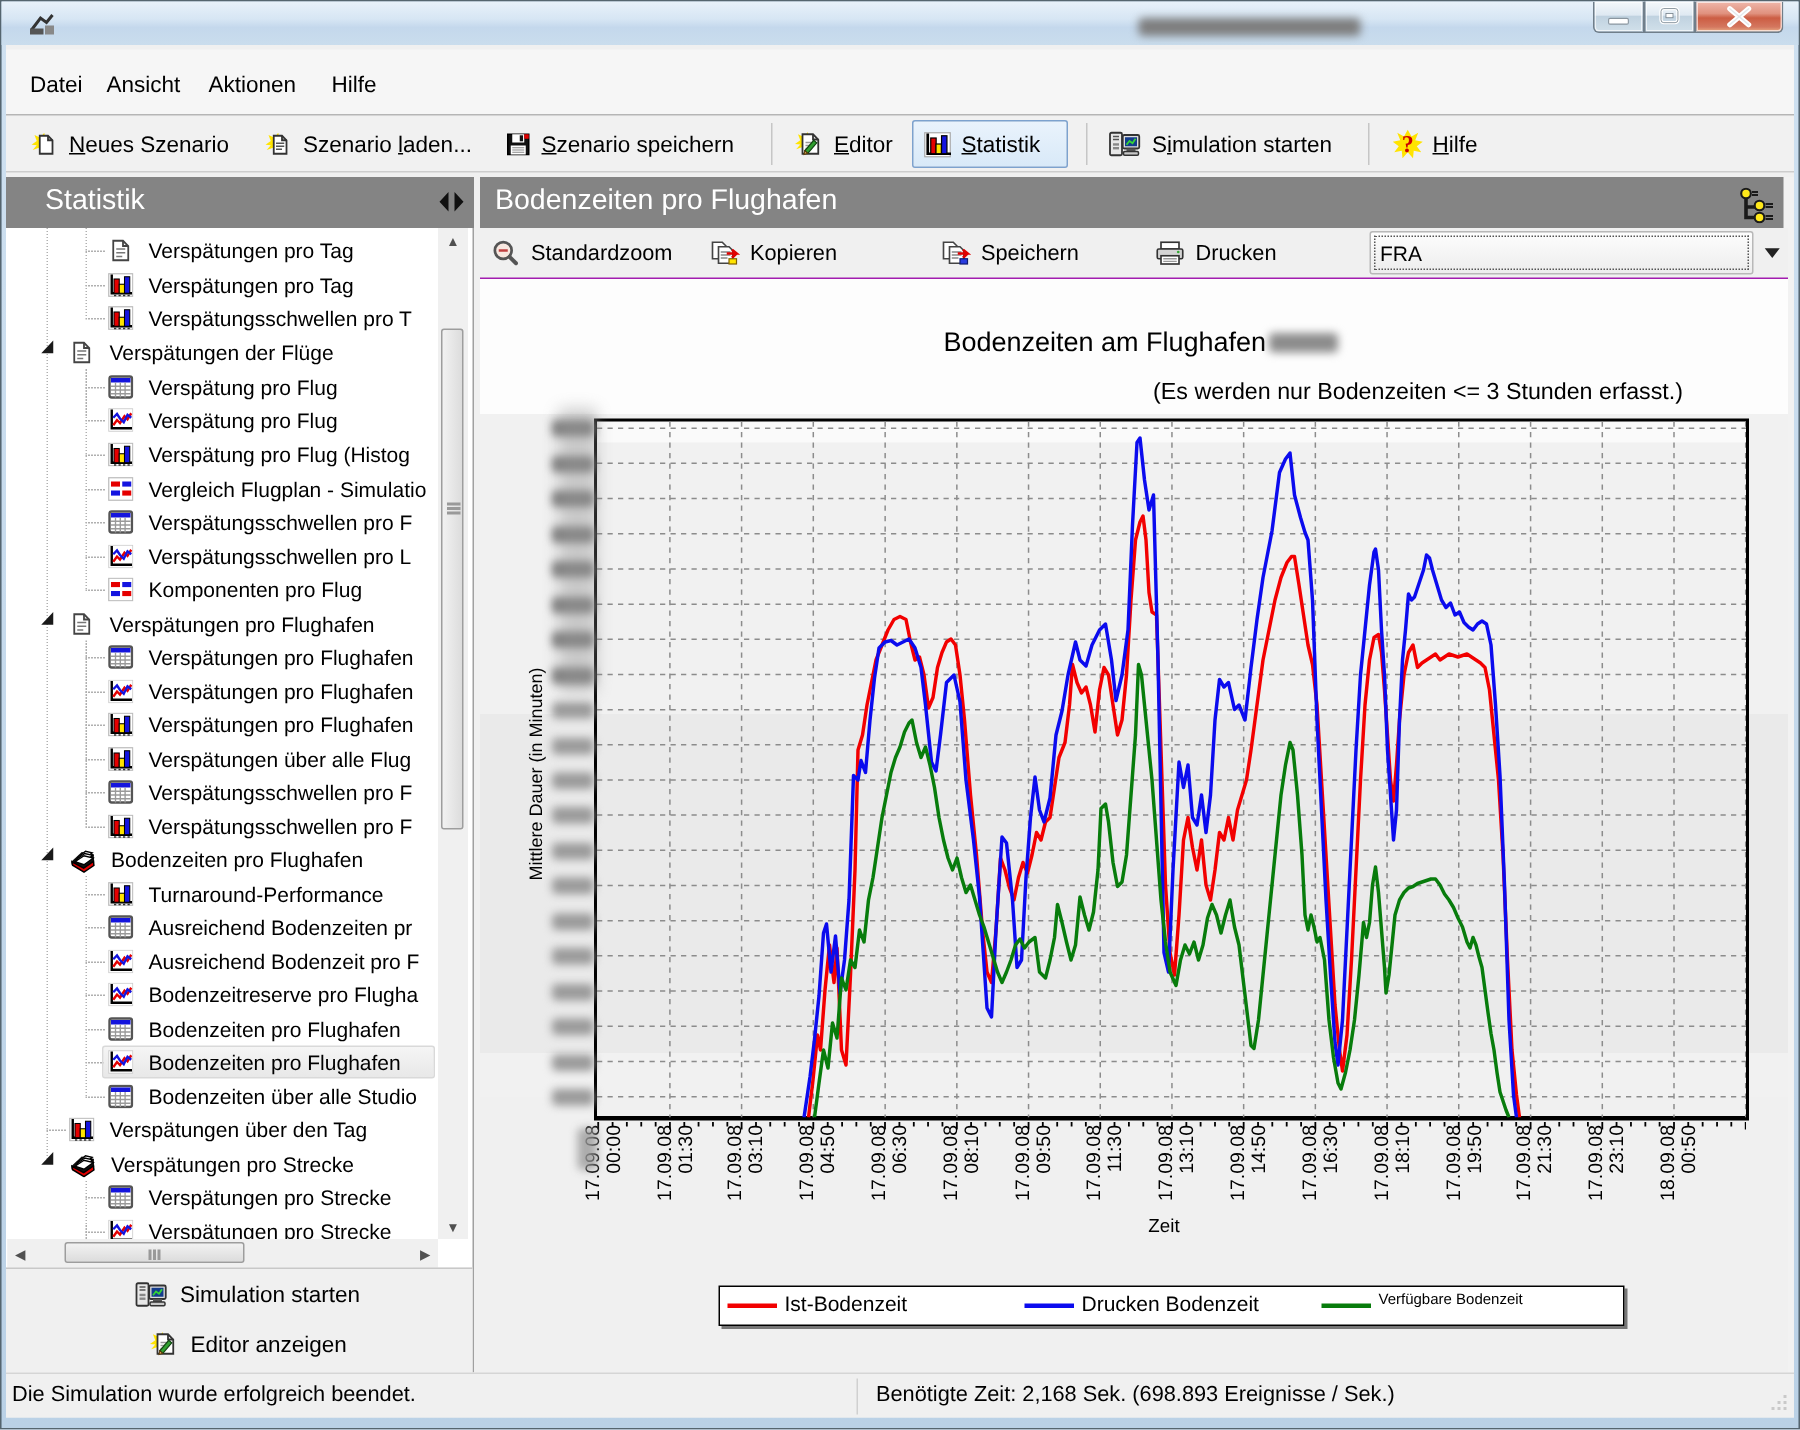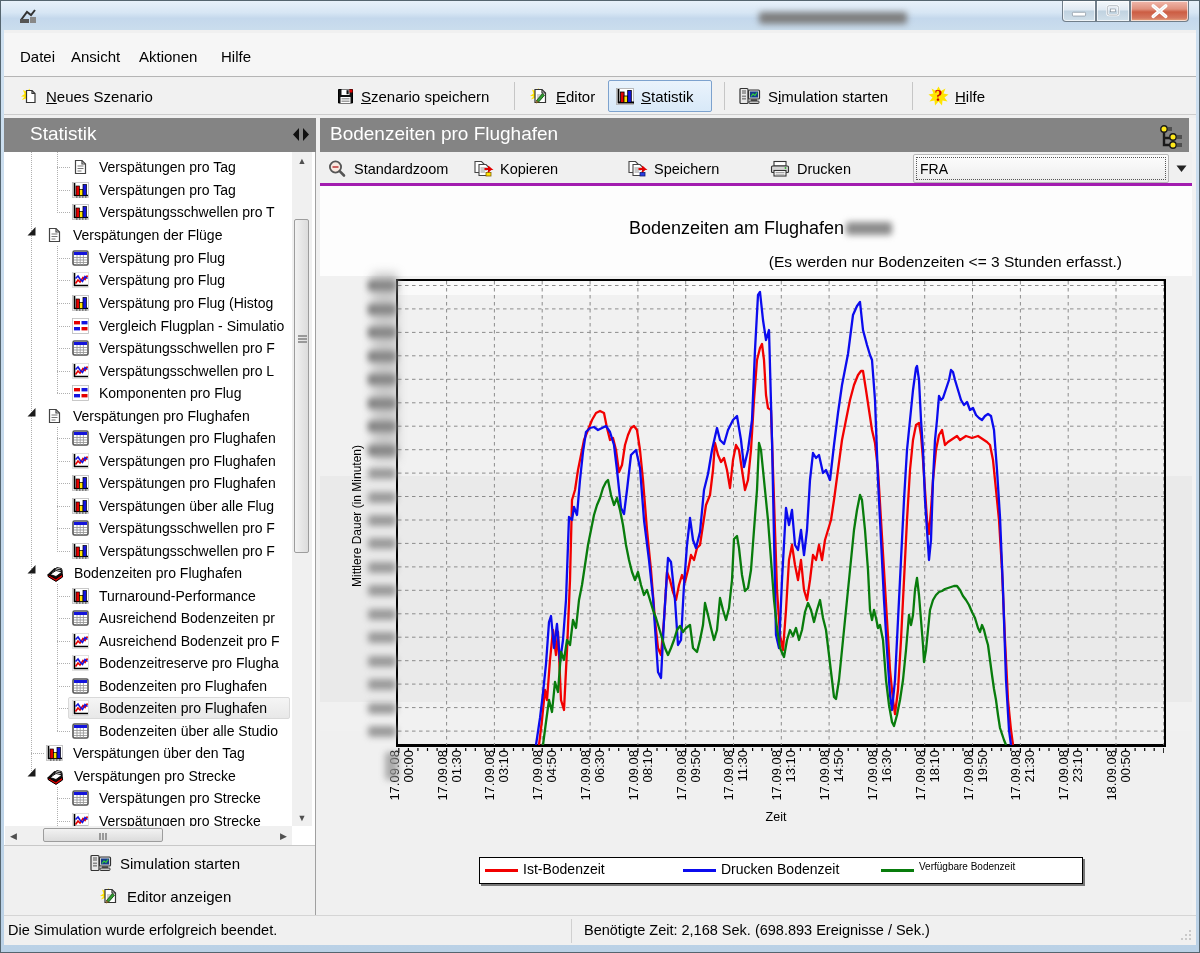--- a/index.html
+++ b/index.html
@@ -22,21 +22,21 @@
 #toolbar{position:absolute;left:0;top:48px;width:1192px;height:37px;background:#f1f1f1;border-bottom:1px solid #cdcdcd}
 .tbtn{position:absolute;top:0;height:36px;display:flex;align-items:center;font-size:15px;color:#000;white-space:nowrap}
 .tbtn svg{margin-right:6px}
 .tsep{position:absolute;top:4px;height:28px;width:1px;background:#c6c6c6}
 #stat-btn{position:absolute;left:604px;top:2px;width:104px;height:32px;border:1px solid #7da2ce;border-radius:2px;background:linear-gradient(#eaf3fc,#d8e9f8)}
 
 #leftpanel{position:absolute;left:0;top:88px;width:312px;height:797px;background:#fff;border-right:1px solid #a0a0a0}
 #lp-head{position:absolute;left:0;top:0;width:312px;height:34px;background:#848484;color:#fff;font-size:19px}
 #rightpanel{position:absolute;left:316px;top:88px;width:876px;height:797px;background:#f2f2f2}
 #rp-head{position:absolute;left:0;top:0;width:869px;height:34px;background:#848484;color:#fff;font-size:19px}
-#rp-tools{position:absolute;left:0;top:34px;width:872px;height:34px;background:#f0f0f0;border-bottom:3px solid #a21caf}
+#rp-tools{position:absolute;left:0;top:34px;width:872px;height:34px;background:#f0f0f0;border-bottom:1px solid #a21caf}
 .rbtn{position:absolute;top:0;height:33px;display:flex;align-items:center;font-size:14.5px;color:#000;white-space:nowrap}
 .rbtn svg{margin-right:6px}
 
 #tree{position:absolute;left:1px;top:34px;width:289px;height:674px;background:#fff;overflow:hidden}
 .trow{position:absolute;height:22px;display:flex;align-items:center;font-size:14px;color:#000;white-space:nowrap}
 .trow svg{flex:0 0 auto}
 .tlabel{margin-left:10px}
 .sel{position:absolute;border:1px solid #d9d9d9;border-radius:2px;background:linear-gradient(#f5f5f5,#e8e8e8)}
 
 .sb{position:absolute;background:#f0f0f0}
@@ -89,20 +89,29 @@
       <span style="left:217px">Hilfe</span>
  </div>
  <div id="toolbar">
       <div class="tbtn" style="left:16px">
         <svg width="20" height="19" viewBox="0 0 20 19">
           <path d="M1 9.5 L4.5 7 L3 3 L7 4.8 L9.5 1.5 L10.2 5.8 L14.5 6 L11 9 L13.5 12.5 L9.3 11.3 L7.8 15.5 L6 11.5 L1.8 13 L4.5 9.8 Z" fill="#ffe400"></path>
           <path d="M6.5 3.5 H12 L15 6.5 V15.5 H6.5 Z" fill="#fff" stroke="#333" stroke-width="1.2"></path>
           <path d="M12 3.5 V6.5 H15" fill="none" stroke="#333" stroke-width="1.2"></path>
         </svg>
         <span><u>N</u>eues Szenario</span>
+      </div>
+<div class="tbtn" style="left:172px">
+        <svg width="20" height="19" viewBox="0 0 20 19">
+          <path d="M1 9.5 L4.5 7 L3 3 L7 4.8 L9.5 1.5 L10.2 5.8 L14.5 6 L11 9 L13.5 12.5 L9.3 11.3 L7.8 15.5 L6 11.5 L1.8 13 L4.5 9.8 Z" fill="#ffe400"></path>
+          <path d="M6.5 3.5 H12 L15 6.5 V15.5 H6.5 Z" fill="#fff" stroke="#333" stroke-width="1.2"></path>
+          <path d="M12 3.5 V6.5 H15" fill="none" stroke="#333" stroke-width="1.2"></path>
+          <path d="M8 8.5 H13.5 M8 10.5 H13.5 M8 12.5 H12" stroke="#555" stroke-width="1"></path>
+        </svg>
+        <span>Szenario <u>l</u>aden...</span>
       </div>
 <div class="tbtn" style="left:332px">
         <svg width="19" height="18" viewBox="0 0 19 18">
           <path d="M2.5 2.5 H16.5 V16 H2.5 Z" fill="#111" stroke="#000" stroke-width="1"></path>
           <rect x="5.5" y="2.5" width="8" height="5.5" fill="#fff"></rect>
           <rect x="10.5" y="3.2" width="2.2" height="4" fill="#111"></rect>
           <rect x="4.5" y="10" width="10" height="6" fill="#fff"></rect>
           <path d="M5.5 11.5 H13.5 M5.5 13 H13.5 M5.5 14.5 H13.5" stroke="#888" stroke-width="0.8"></path>
           <rect x="13.5" y="2.5" width="3" height="3" fill="#e00000"></rect>
         </svg>

